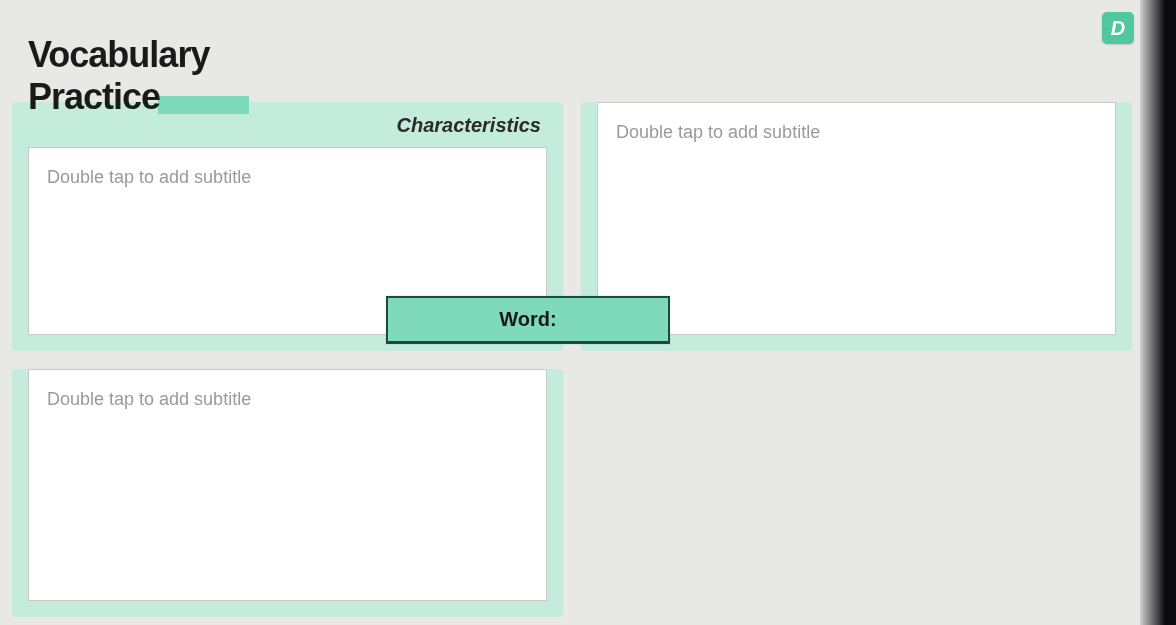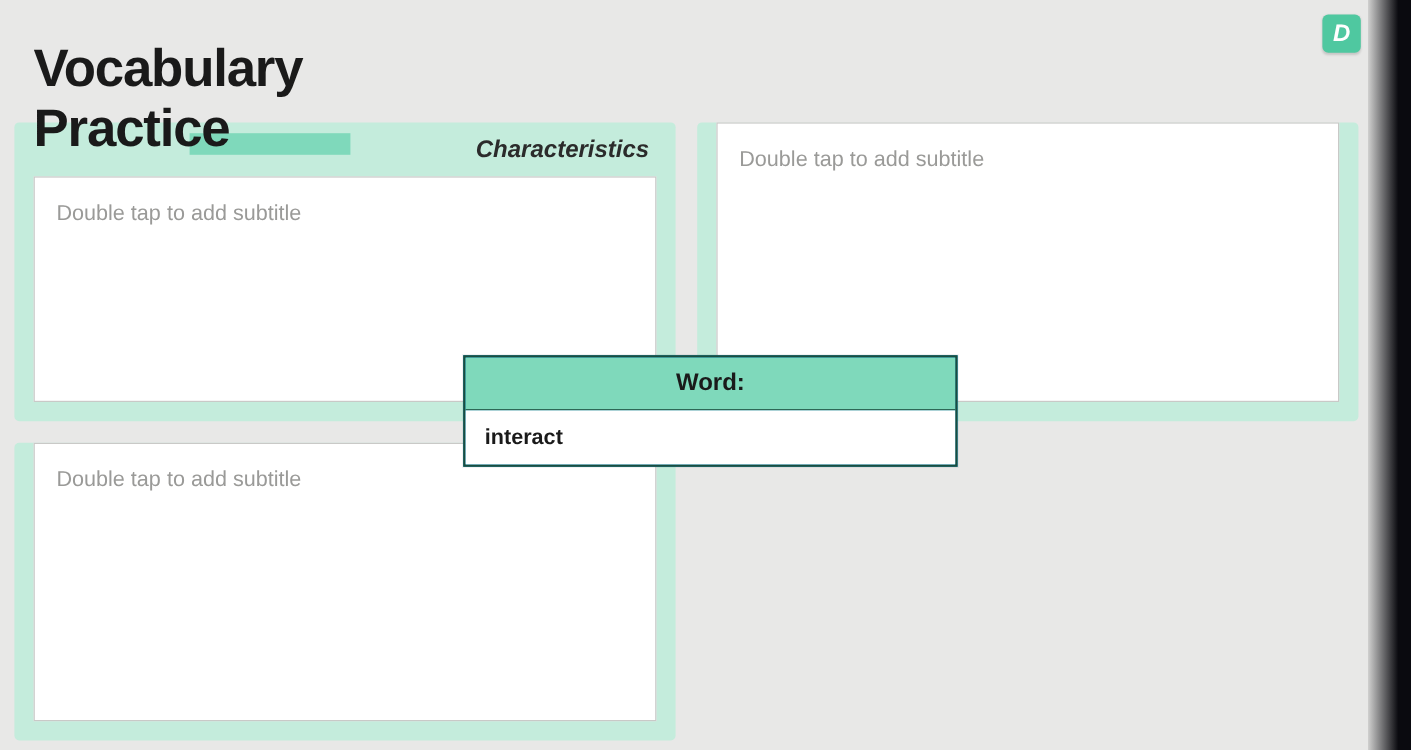--- a/index.html
+++ b/index.html
@@ -8,21 +8,21 @@
       background: #e8e8e7;
       width: 1176px;
       height: 625px;
       position: relative;
       overflow: hidden;
     }
     .page-title {
       position: absolute;
       top: 20px;
       left: 28px;
-      font-size: 44px;
+      font-size: 36px;
       font-weight: 900;
       color: #1a1a1a;
       letter-spacing: -1px;
       padding-right: 20px;
     }
     .page-title::after {
       content: '';
       position: absolute;
       left: 130px;
       right: -20px;
@@ -86,23 +86,23 @@
       line-height: 1.5;
       display: flex;
       align-items: flex-start;
     }
     .quad-body.placeholder { color: #9a9a98; margin-left: 16px; }
     .quad-body.centered { align-items: center; }
     .word-box {
       position: absolute;
       top: 296px;
       left: 386px;
-      width: 412px;
+      width: 284px;
       border: 2px solid #1b4d3e;
-      background: #0ea5e9;
+      background: #c4b5fd;
       z-index: 10;
       box-shadow: 0 0 0 1px rgba(0,0,0,0.05);
     }
     .word-box-header {
       background: #7fd9bb;
       text-align: center;
       font-weight: 800;
       font-size: 20px;
       padding: 10px 0;
       color: #1a1a1a;
@@ -146,19 +146,18 @@
   </div>
 
   <div class="quad right">
     <div class="quad-body placeholder">Double tap to add subtitle</div>
   </div>
 
 </div>
 
 <div class="word-box">
   <div class="word-box-header">Word:</div>
-  <div class="word-box-body">interact</div>
 </div>
 
 <div class="right-edge"></div>
 
 
 
 
 </body></html>

